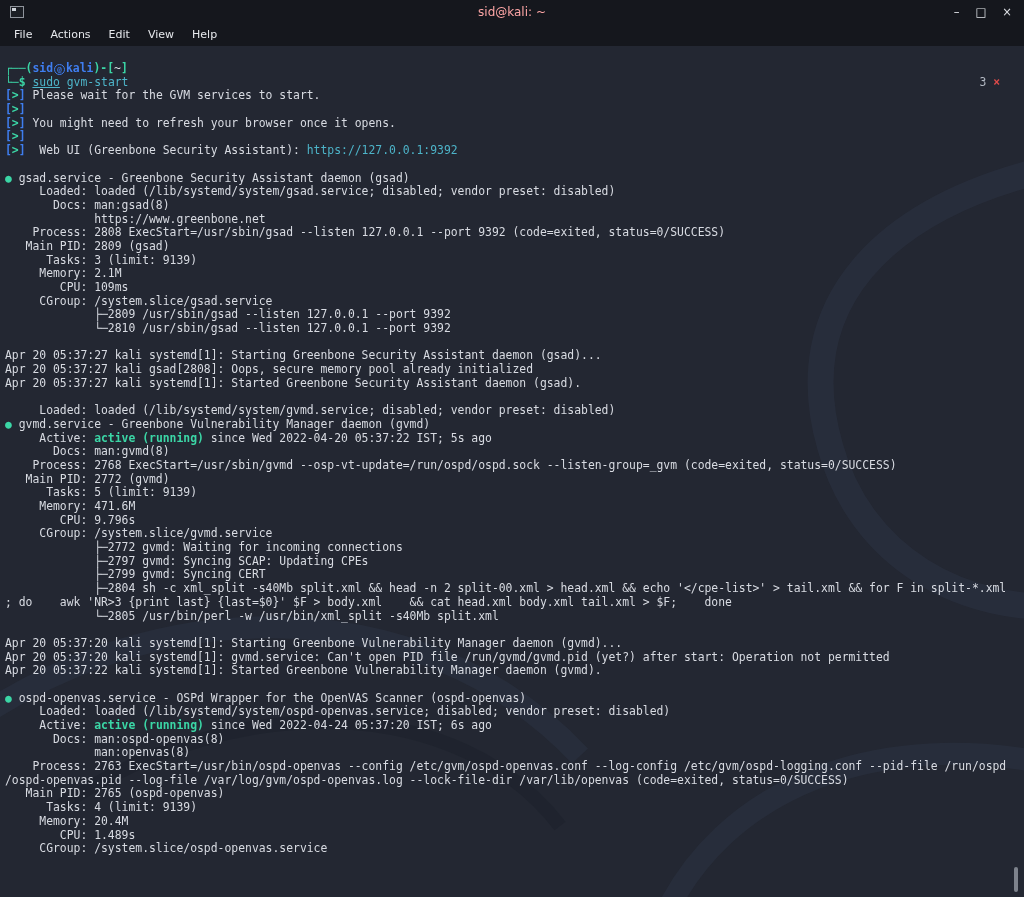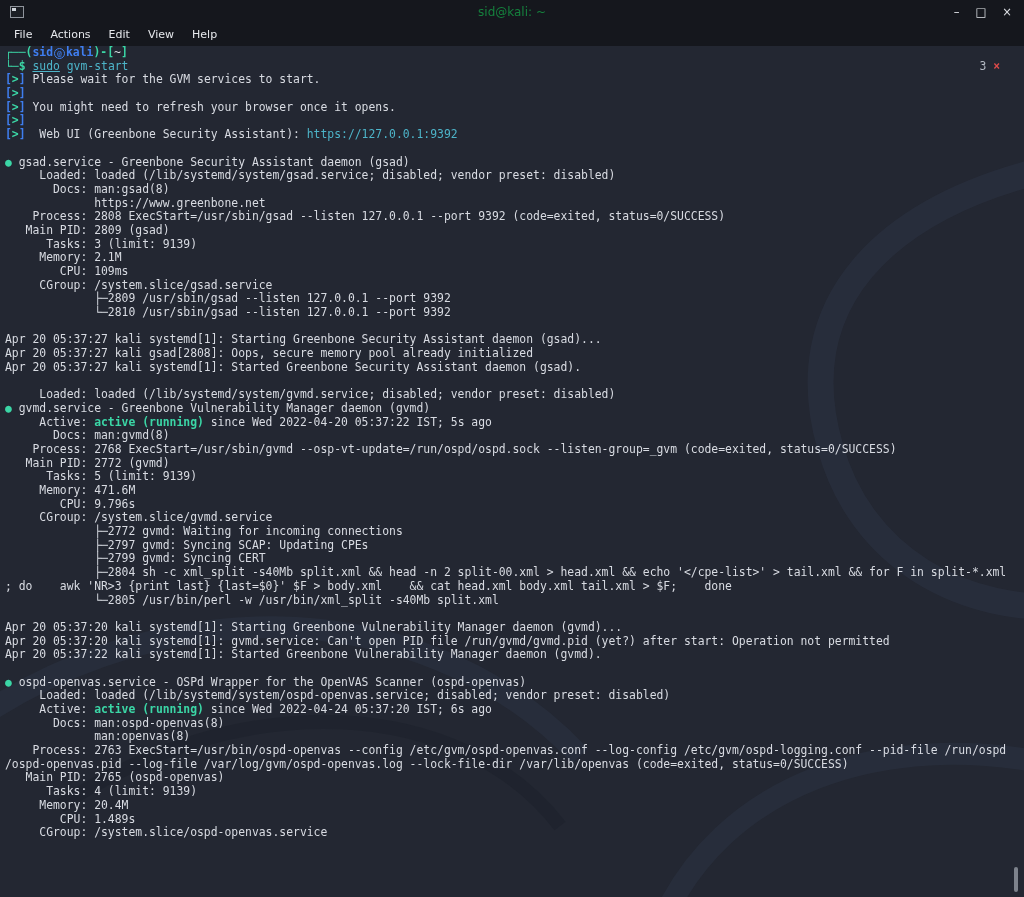--- a/index.html
+++ b/index.html
@@ -12,30 +12,30 @@
   body{width:1024px;height:897px;overflow:hidden;background:var(--background);
        font-family:"DejaVu Sans",sans-serif}
   .window{width:1024px;height:897px;display:flex;flex-direction:column}
   .titlebar{height:24px;background:var(--titlebar);position:relative;
             display:flex;align-items:center;flex:0 0 auto}
   .win-icon{margin-left:10px;width:14px;height:12px;border:1px solid #8f949c;
             background:#1b1e24;position:relative;z-index:2}
   .win-icon::after{content:"";position:absolute;left:1px;top:1px;width:4px;height:3px;
             background:#d0d4da}
   .title{position:absolute;left:0;right:0;top:0;height:24px;line-height:24px;
-         text-align:center;font-size:12px;color:#15803d;pointer-events:none}
+         text-align:center;font-size:12px;color:#fca5a5;pointer-events:none}
   .controls{margin-left:auto;display:flex;gap:16px;padding-right:12px;
             color:#dfe2e7;font-size:11.5px;z-index:2;line-height:24px}
   .controls span{cursor:default}
   .menubar{height:22px;background:var(--titlebar);display:flex;align-items:center;
            color:#e6e8ec;font-size:11px;flex:0 0 auto}
   .menu-item{padding:0 9px;line-height:22px}
   .menu-item:first-child{margin-left:5px}
   .terminal{position:relative;flex:1 1 auto;background:var(--background);
-            overflow:hidden;padding:0 0 0 5px}
+            overflow:hidden;padding:16px 0 0 5px}
   .watermark{position:absolute;left:0;top:0;z-index:0;pointer-events:none}
   #term{position:relative;z-index:2}
   .line{white-space:pre;height:13.7px;line-height:13.7px;position:relative;
         font-family:"DejaVu Sans Mono",monospace;font-size:11.4px;color:var(--foreground)}
   .s-d{color:var(--foreground)}
   .s-g{color:var(--green);font-weight:bold}
   .s-gb{color:var(--green);font-weight:bold}
   .s-b{color:var(--blue);font-weight:bold}
   .s-c{color:var(--cyan)}
   .s-cu{color:var(--cyan);text-decoration:underline}

